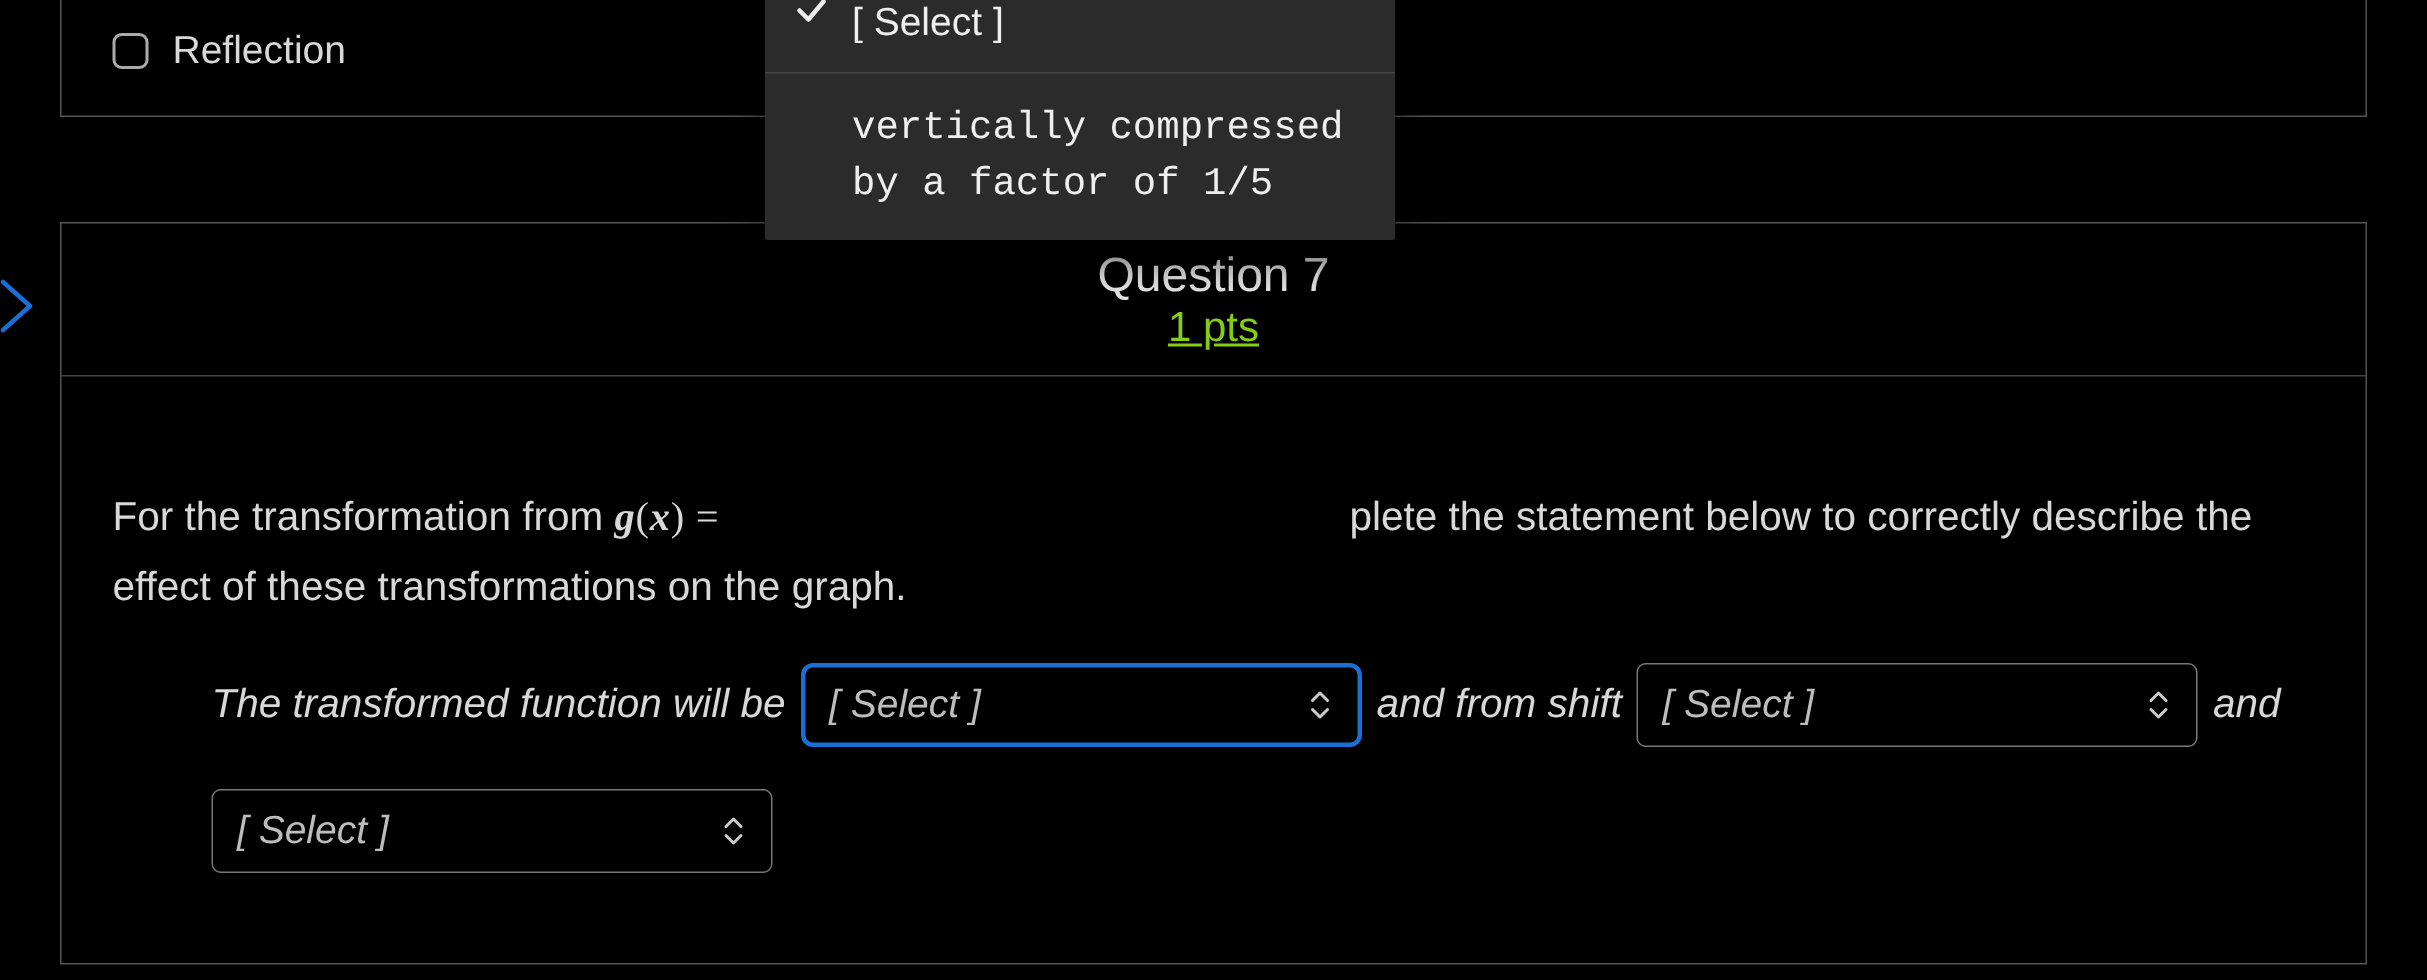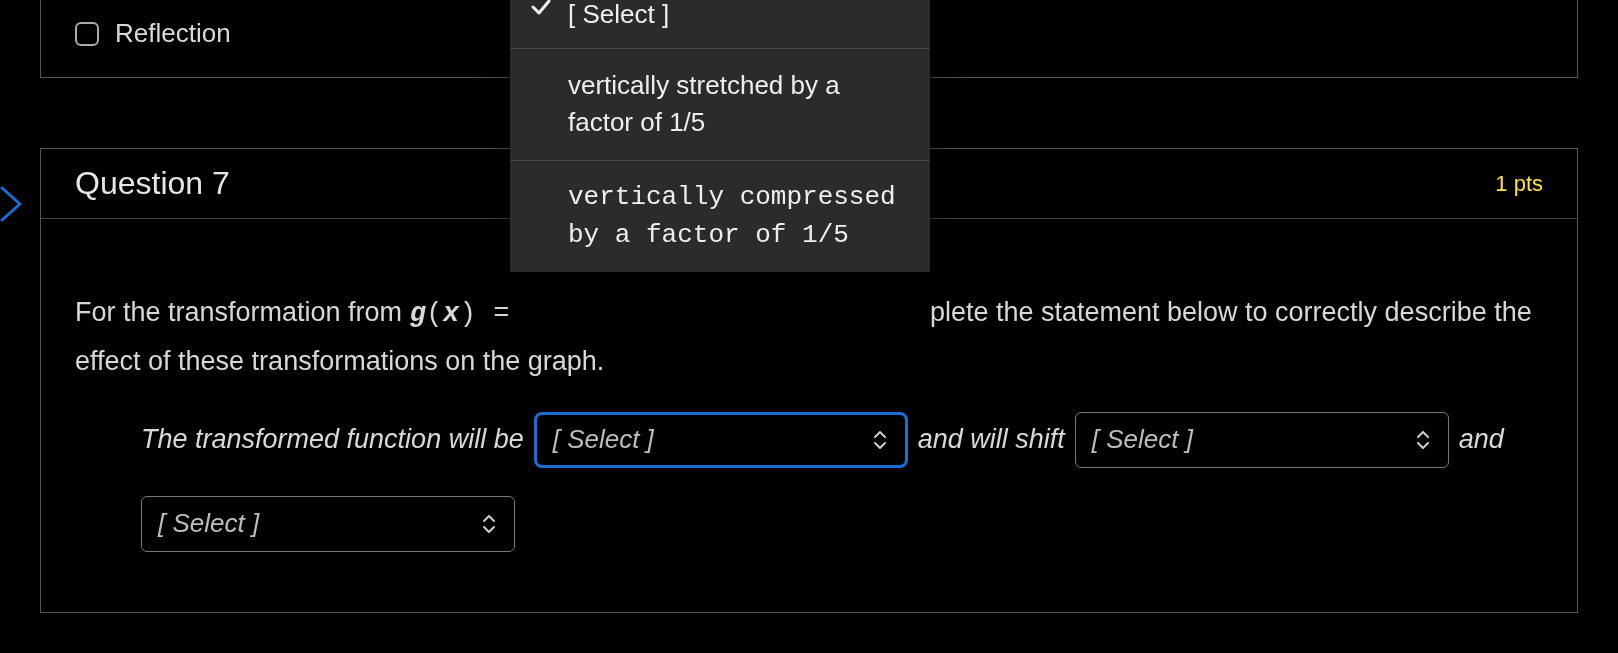--- a/index.html
+++ b/index.html
@@ -59,32 +59,33 @@
     position: relative;
   }
   .q-header {
     display: flex;
     justify-content: space-between;
     align-items: center;
     padding: 16px 34px 16px 34px;
     border-bottom: 1px solid #444;
     font-size: 32px;
     color: #e6e6e6;
+    flex-direction: column;
   }
   .q-title { font-weight: 400; }
-  .q-pts { font-size: 22px; color: #fde047; }
+  .q-pts { font-size: 28px; color: #84cc16; text-decoration: underline; }
 
   .q-body {
     padding: 70px 34px 60px 34px;
     line-height: 1.75;
     font-size: 27px;
   }
   .sentence1 { margin-bottom: 26px; }
   .formula {
-    font-family: Liberation Mono, monospace;
+    font-family: Liberation Serif, serif;
     font-style: italic;
     font-weight: 600;
     letter-spacing: 0.5px;
   }
   .eq { font-style: normal; font-weight: 400; }
 
   .fill-line {
     display: flex;
     flex-wrap: wrap;
     align-items: center;
@@ -190,21 +191,21 @@
       <div class="fill-line">
         <span>The transformed function will be</span>
         <span class="select-box focused">
           <span class="val">[ Select ]</span>
           <span class="chev">
             <svg width="18" height="24" viewBox="0 0 18 24">
                 <path d="M4 9 L9 4 L14 9 M4 15 L9 20 L14 15" fill="none" stroke="#ccc" stroke-width="2" stroke-linecap="round" stroke-linejoin="round"></path>
               </svg>
           </span>
         </span>
-        <span>and will shift</span>
+        <span>and from shift</span>
         <span class="select-box">
           <span class="val">[ Select ]</span>
           <span class="chev">
             <svg width="18" height="24" viewBox="0 0 18 24">
                 <path d="M4 9 L9 4 L14 9 M4 15 L9 20 L14 15" fill="none" stroke="#ccc" stroke-width="2" stroke-linecap="round" stroke-linejoin="round"></path>
               </svg>
           </span>
         </span>
         <span>and</span>
       </div>
@@ -225,20 +226,17 @@
   <div class="dropdown">
     <div class="opt selected">
       <span class="checkwrap">
         <svg width="22" height="22" viewBox="0 0 22 22">
             <path d="M3 11 L9 17 L19 5" fill="none" stroke="#eee" stroke-width="3" stroke-linecap="round" stroke-linejoin="round"></path>
           </svg>
       </span>
       <span>[ Select ]</span>
     </div>
     <div class="opt">
-      <span>vertically stretched by a factor of 1/5</span>
-    </div>
-    <div class="opt">
       <span>vertically compressed by a factor of 1/5</span>
     </div>
   </div>
 
 </div>
 
 </body></html>

